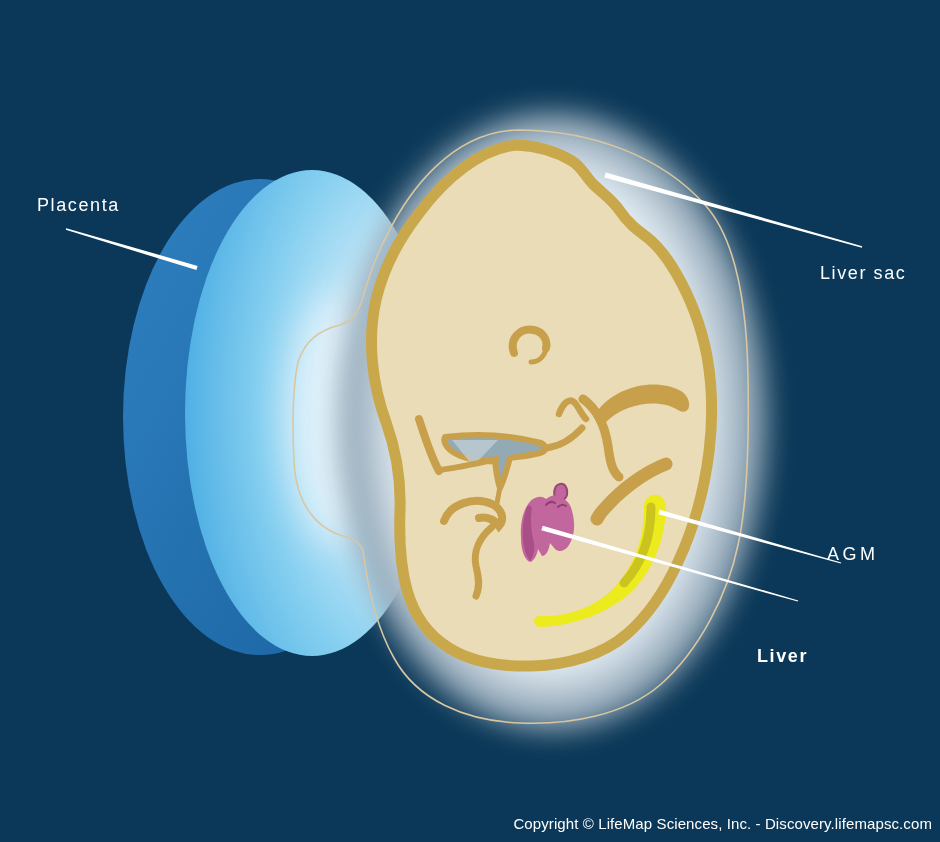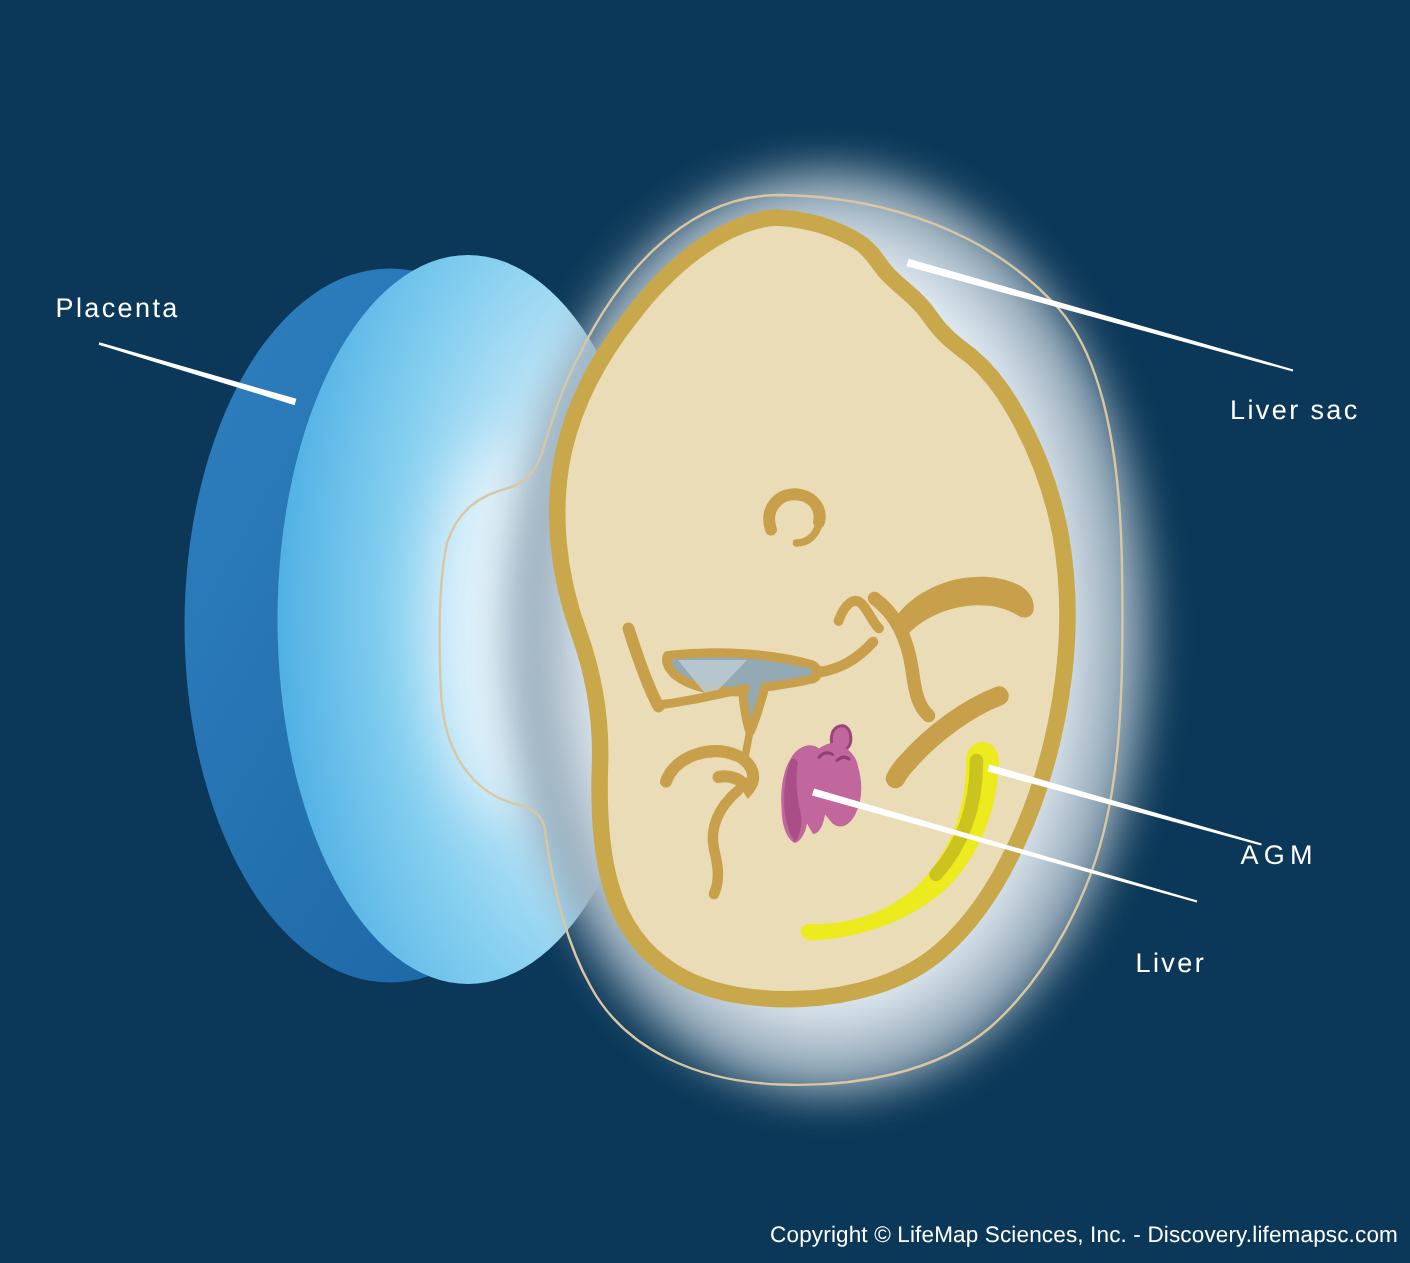--- a/index.html
+++ b/index.html
@@ -116,19 +116,19 @@
     <polygon points="65.8,229.8 66.2,228.2 197.6,265.9 196.4,270.1" fill="#ffffff"></polygon>
     <polygon points="604.3,177.5 605.7,172.5 862.2,246.3 861.8,247.7" fill="#ffffff"></polygon>
     <polygon points="658.4,514.3 659.6,509.7 841.2,562.4 840.8,563.6" fill="#ffffff"></polygon>
     <polygon points="541.3,530.3 542.7,525.7 798.2,600.4 797.8,601.6" fill="#ffffff"></polygon>
   </svg>
 
   <div class="label" style="left:37px; top:195px;">Placenta</div>
 
   <div class="label" style="left:820px; top:263px;">Liver sac</div>
 
-  <div class="label wide" style="left:827px; top:560px;">AGM</div>
+  <div class="label wide" style="left:827px; top:544px;">AGM</div>
 
-  <div class="label" style="left:757px; top:632px;">Liver</div>
+  <div class="label" style="left:757px; top:646px;font-weight:bold;">Liver</div>
 
   <div class="copyright">Copyright © LifeMap Sciences, Inc. - Discovery.lifemapsc.com</div>
 
 </div>
 
 </body></html>

